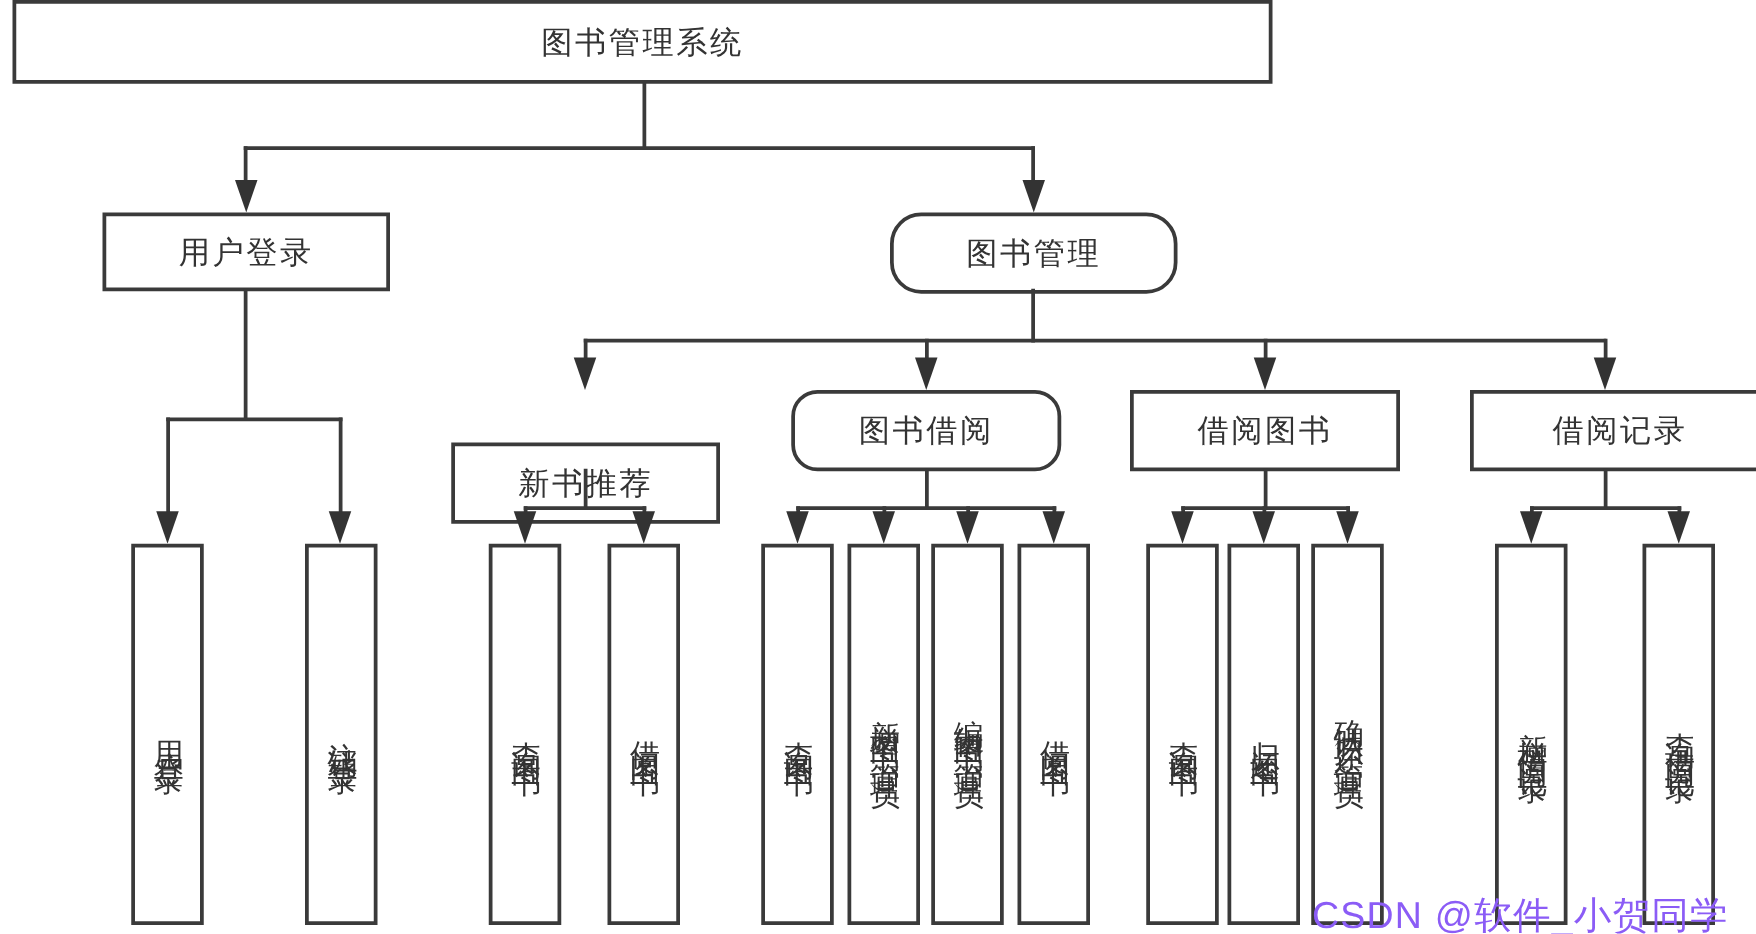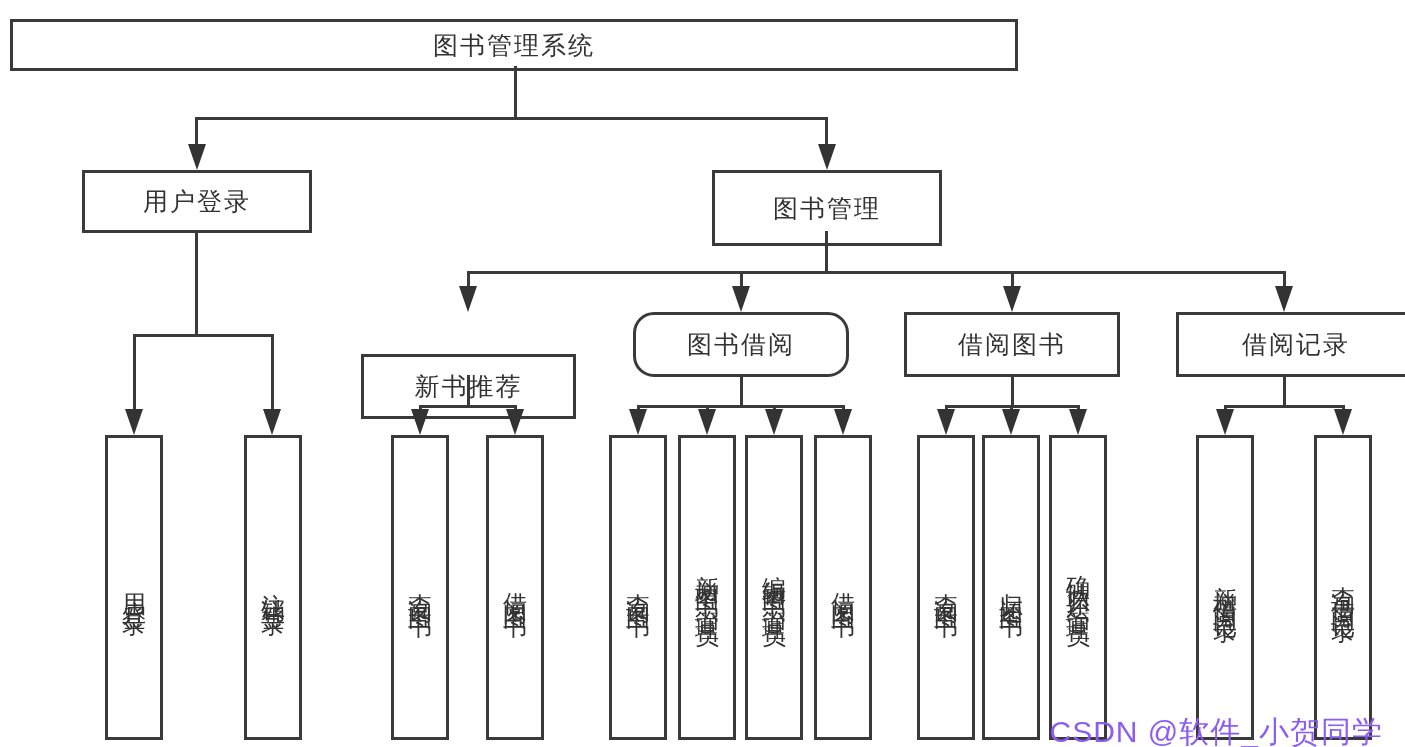--- a/index.html
+++ b/index.html
@@ -36,35 +36,35 @@
   .watermark {
     position:absolute; right:22px; top:712px; z-index:9;
     color:#8b5cf6; font-size:30px; letter-spacing:1px; white-space:nowrap;
   }
 </style>
 </head>
 <body>
 
 <div class="stage">
 
-  <div class="node" style="left:10px; top:19px; width:1008px; height:52px;">
+  <div class="node" style="left:10px; top:0; width:1008px; height:67px;">
     <span>图书管理系统</span>
   </div>
 
   <div class="vl" style="left:514px; top:66px; height:53px;"></div>
   <div class="hl" style="left:195px; top:117px; width:633px;"></div>
   <div class="vl" style="left:195px; top:117px; height:31px;"></div>
   <div class="vl" style="left:825px; top:117px; height:31px;"></div>
   <div class="ar" style="left:188px; top:144px;"></div>
   <div class="ar" style="left:818px; top:144px;"></div>
 
   <div class="node" style="left:82px; top:170px; width:230px; height:63px;">
     <span>用户登录</span>
   </div>
-  <div class="node" style="left:712px; top:170px; width:230px; height:76px;">
+  <div class="node" style="left:712px; top:170px; width:230px; height:65px;border-radius:25px;">
     <span>图书管理</span>
   </div>
 
   <div class="vl" style="left:195px; top:231px; height:105px;"></div>
   <div class="hl" style="left:133px; top:334px; width:141px;"></div>
   <div class="vl" style="left:133px; top:334px; height:80px;"></div>
   <div class="vl" style="left:271px; top:334px; height:80px;"></div>
   <div class="ar" style="left:125px; top:409px;"></div>
   <div class="ar" style="left:263px; top:409px;"></div>
 

